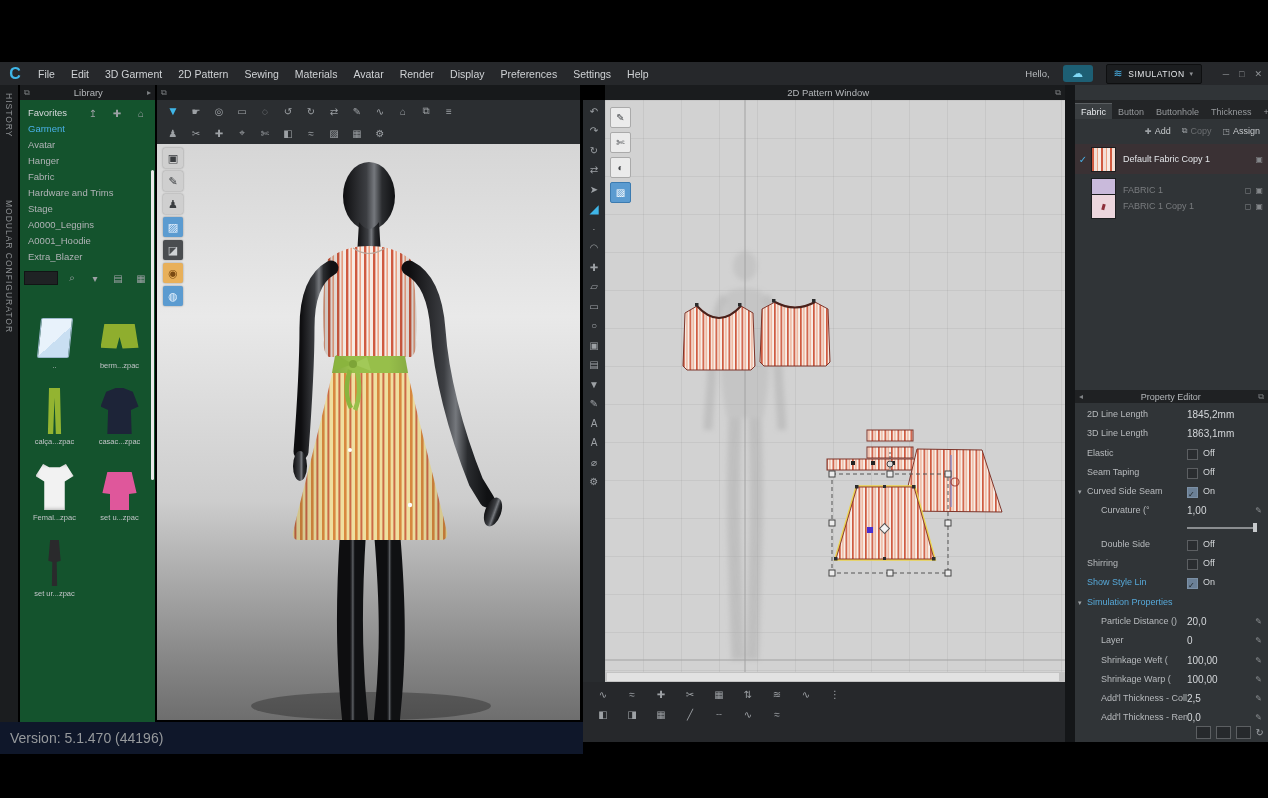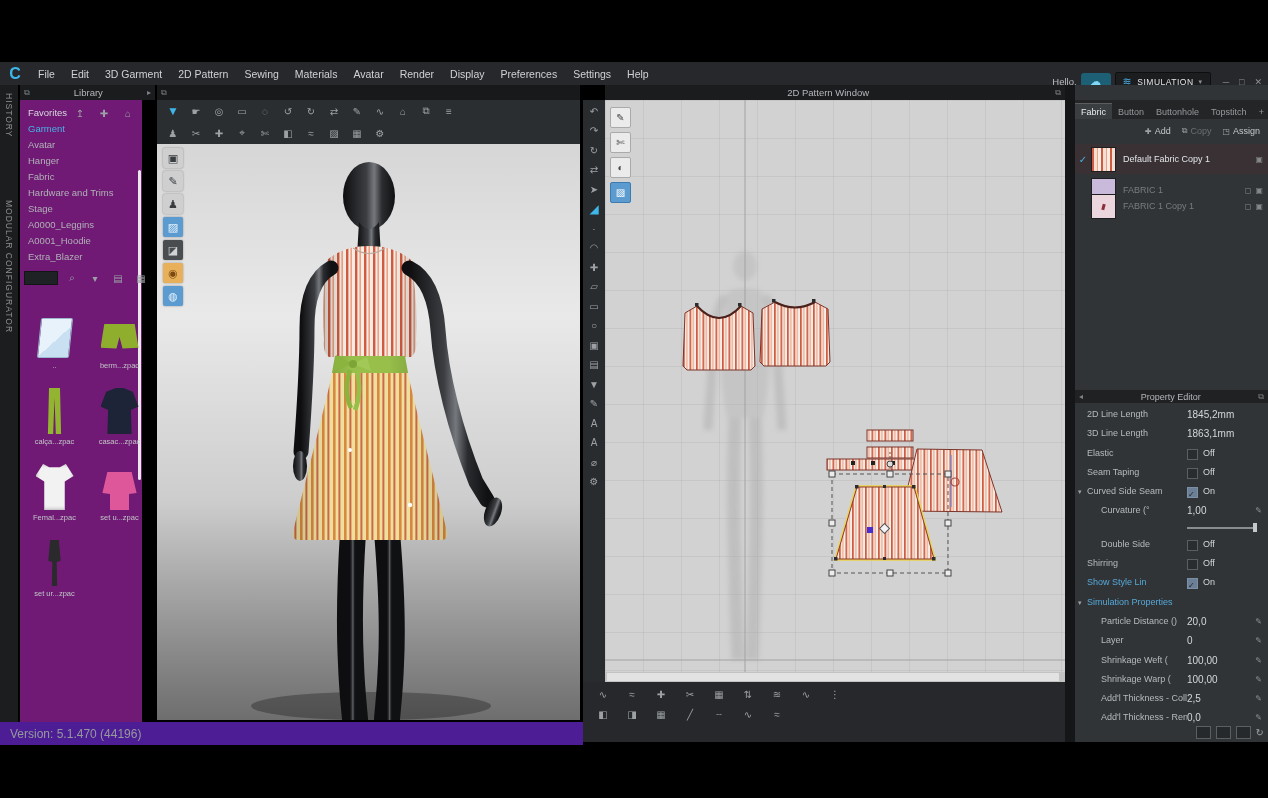--- a/index.html
+++ b/index.html
@@ -3,37 +3,37 @@
 <meta charset="utf-8">
 <style>
   html,body{margin:0;padding:0;background:#000;}
   .stage{position:relative;width:1268px;height:798px;background:#000;overflow:hidden;
          font-family:"Liberation Sans","DejaVu Sans",sans-serif;color:#c6c9cc;}
   .abs{position:absolute;}
   
   .menubar{left:0;top:62px;width:1268px;height:23px;background:#26282b;display:flex;align-items:center;}
   .logo{width:30px;text-align:center;color:#3fb6e8;font-size:16px;font-weight:bold;}
   .menu-item{font-size:10.5px;color:#cfd2d5;padding:0 8px;cursor:default;}
-  .mb-right{position:absolute;right:6px;top:0;height:23px;display:flex;align-items:center;gap:4px;margin-top:8px;}
+  .mb-right{position:absolute;right:6px;top:0;height:23px;display:flex;align-items:center;gap:13px;}
   .hello{font-size:9.5px;color:#b9bcbf;}
   .cloudbtn{width:30px;height:17px;border-radius:3px;background:#1d5f74;color:#7fd8f5;font-size:11px;
             display:flex;align-items:center;justify-content:center;}
   .simbtn{height:18px;background:#1b1d1f;border:1px solid #0e0f10;border-radius:2px;display:flex;
           align-items:center;gap:5px;padding:0 7px;font-size:8.5px;color:#e2e5e8;letter-spacing:.5px;}
   .simbtn .simicon{color:#49b0e6;font-size:11px;}
   .wc{display:flex;gap:10px;color:#8f9295;font-size:9px;margin-left:8px;}
   
   .hdr{height:15px;background:#1a1c1e;font-size:9.5px;color:#b4b7ba;display:flex;align-items:center;}
   .hdr .ttl{flex:1;text-align:center;}
   .hdr .hic{font-size:8px;color:#7e8184;padding:0 4px;}
   
   .rail{left:0;top:85px;width:18px;height:637px;background:#1b1d1f;}
   .vlabel{position:absolute;left:4px;writing-mode:vertical-rl;font-size:8.5px;color:#8e9194;letter-spacing:1px;}
   
-  .library{left:20px;top:100px;width:122px;height:622px;background:#701a75;}
+  .library{left:20px;top:100px;width:135px;height:622px;background:#14532d;}
   .lib-item{height:16px;line-height:16px;padding-left:8px;font-size:9.5px;color:#b0b3b6;position:relative;}
   .lib-item.first{color:#d6d9dc;}
   .lib-item.active{color:#49b0e6;}
   .fav-icons{position:absolute;right:4px;top:0;display:flex;gap:4px;font-size:8px;color:#85888b;}
   .lib-scroll{position:absolute;right:1px;top:70px;width:3px;height:310px;background:#e9e9e9;border-radius:2px;}
   .searchrow{position:absolute;left:4px;top:170px;width:127px;height:16px;display:flex;align-items:center;gap:4px;}
   .searchbox{width:66px;height:12px;background:#1f2224;border:1px solid #121415;}
   .s-ic{font-size:9px;color:#8a8d90;}
   .thumbs{position:absolute;left:2px;top:196px;width:131px;display:flex;flex-wrap:wrap;}
   .thumb{width:65px;height:76px;display:flex;flex-direction:column;align-items:center;justify-content:flex-end;padding-bottom:2px;box-sizing:border-box;}
@@ -103,21 +103,21 @@
   .cbx{position:absolute;left:112px;top:5px;width:9px;height:9px;border:1px solid #5c5f62;background:#2a2d30;}
   .cbx.on{background:#6b8096;border-color:#7b90a6;}
   .cbx.on::after{content:"✓";position:absolute;left:0;top:-3px;font-size:8px;color:#1c2023;}
   .cbtxt{position:absolute;left:128px;font-size:9px;color:#d4d7da;}
   .sliderrow{position:relative;height:14px;}
   .slidertrack{position:absolute;left:112px;top:6px;width:70px;height:2px;background:#8a8d90;}
   .sliderknob{position:absolute;left:178px;top:2px;width:4px;height:9px;background:#c6c9cc;}
   .pescroll{position:absolute;right:4px;bottom:3px;display:flex;gap:5px;align-items:center;}
   .pbox{width:13px;height:11px;border:1px solid #5c5f62;background:#26292c;}
   
-  .statusbar{left:0;top:722px;width:583px;height:23px;background:#4c1d95;font-size:12px;color:#96999c;
+  .statusbar{left:0;top:722px;width:583px;height:32px;background:#0f172a;font-size:14px;color:#96999c;
              display:flex;align-items:center;padding-left:10px;box-sizing:border-box;}
 </style>
 </head>
 <body>
 
 <div class="stage">
 
   <div class="abs menubar">
     <span class="logo">C</span>
     <span class="menu-item">File</span>
@@ -453,21 +453,21 @@
         <span class="ticon">≈</span>
       </div>
   </div>
 
   <div class="abs gapcol"></div>
   <div class="abs rpanel">
     <div class="obtabs">
       <span class="obtab active">Fabric</span>
       <span class="obtab">Button</span>
       <span class="obtab">Buttonhole</span>
-      <span class="obtab">Topstitch</span>
+      <span class="obtab">Thickness</span>
       <span class="obtab">+</span>
     </div>
     <div class="obactions">
       <span class="obact">
           <span class="aic">✚</span>
           <span>Add</span>
         </span>
       <span class="obact dim">
           <span class="aic">⧉</span>
           <span>Copy</span>

